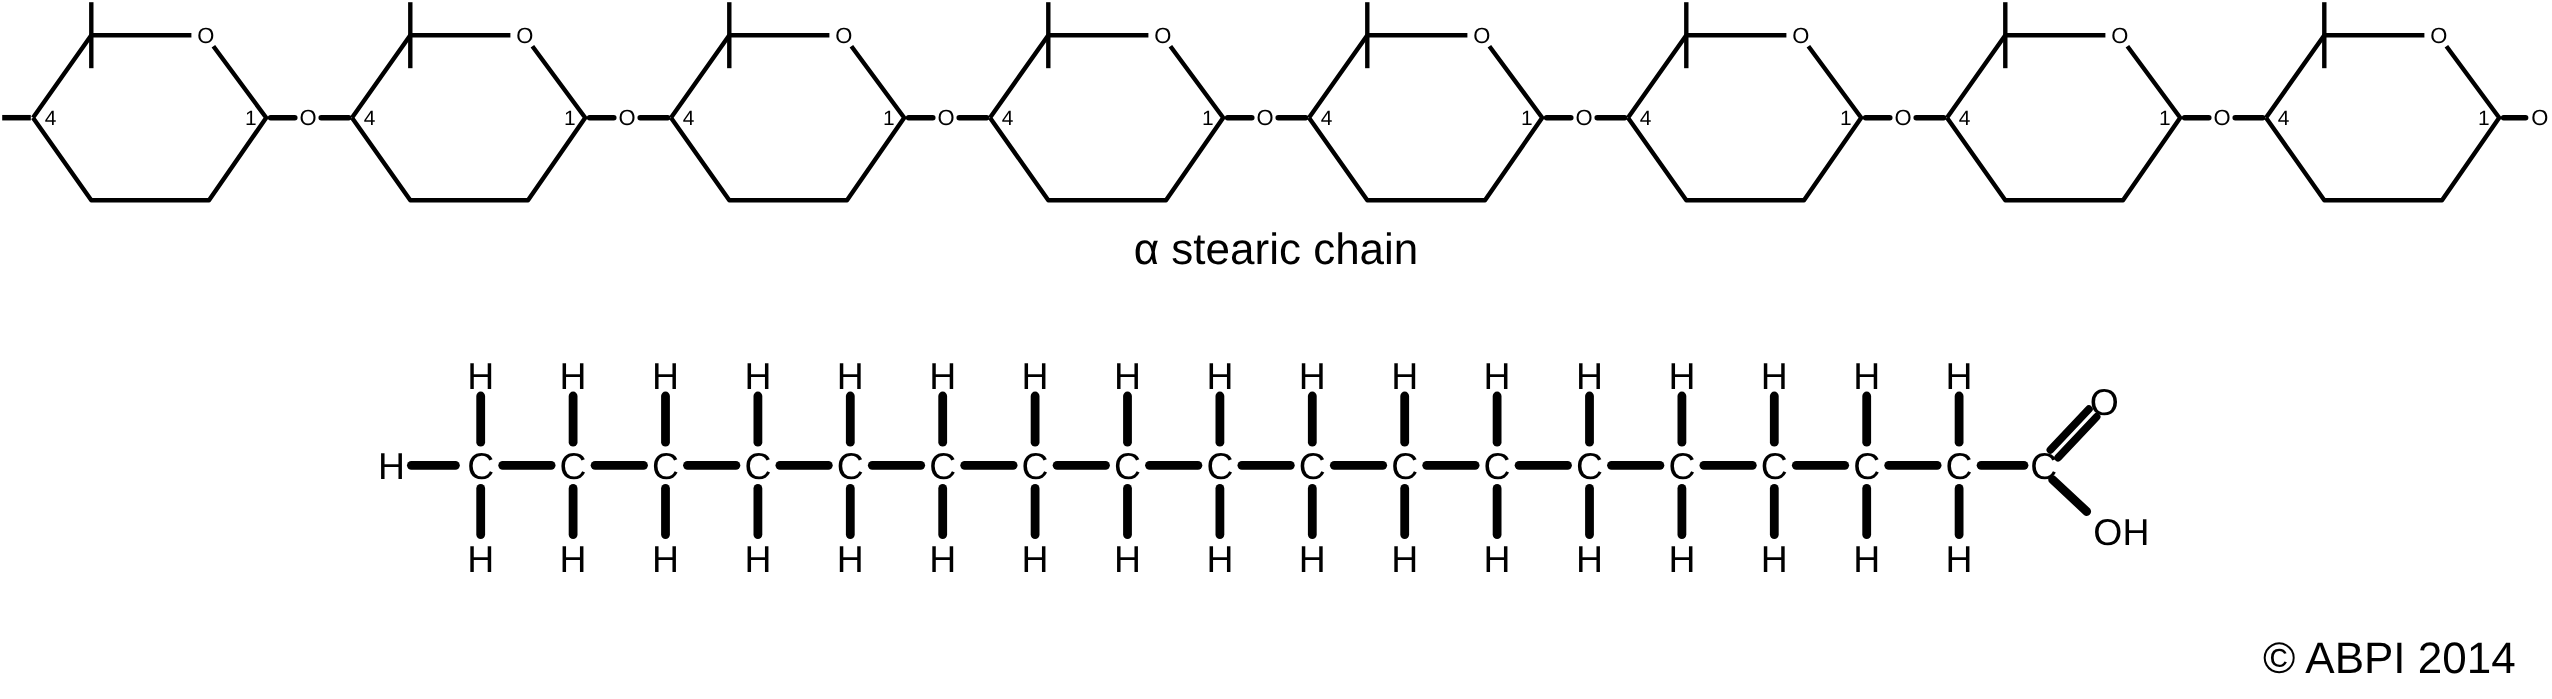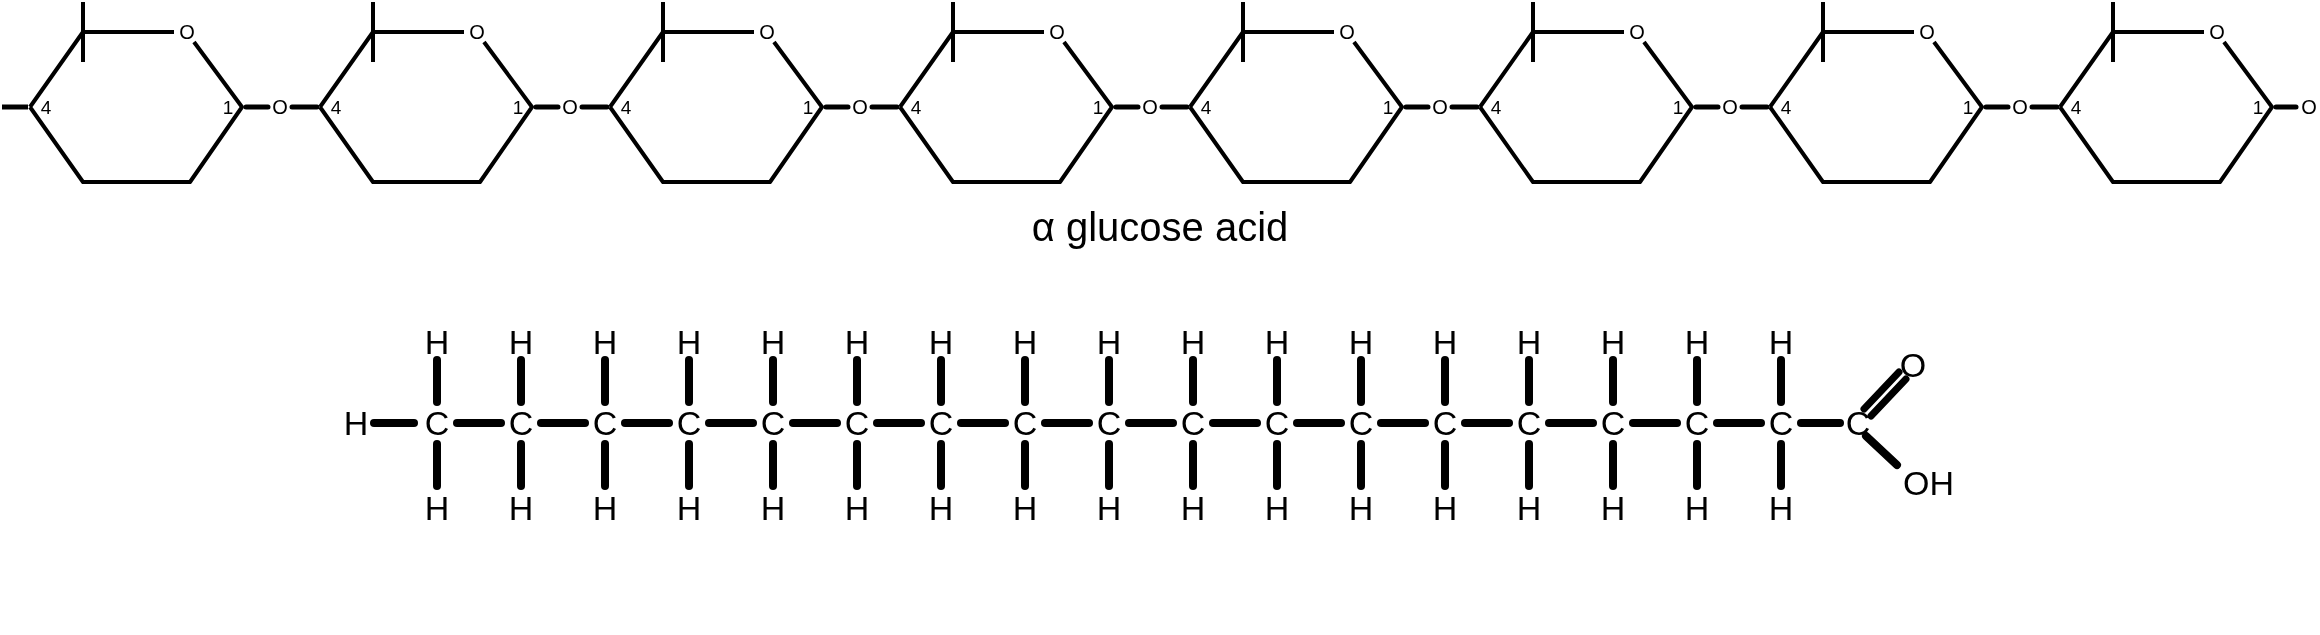--- a/index.html
+++ b/index.html
@@ -196,14 +196,15 @@
       <line x1="1781" y1="360" x2="1781" y2="402" stroke="#000000" stroke-width="8" stroke-linecap="round"></line>
       <line x1="1781" y1="444" x2="1781" y2="486" stroke="#000000" stroke-width="8" stroke-linecap="round"></line>
       <line x1="1801" y1="423" x2="1840" y2="423" stroke="#000000" stroke-width="8" stroke-linecap="round"></line>
       <text x="1858" y="435" fill="#000000" font-size="34" text-anchor="middle">C</text>
       <line x1="1864" y1="409" x2="1899" y2="372" stroke="#000000" stroke-width="7" stroke-linecap="round"></line>
       <line x1="1871" y1="416" x2="1906" y2="379" stroke="#000000" stroke-width="7" stroke-linecap="round"></line>
       <text x="1913" y="377" fill="#000000" font-size="34" text-anchor="middle">O</text>
       <line x1="1866" y1="436" x2="1897" y2="465" stroke="#000000" stroke-width="8" stroke-linecap="round"></line>
       <text x="1903" y="495" fill="#000000" font-size="34" text-anchor="start">OH</text>
     </svg>
-  <div class="caption" style="top:204px">α glucose acid</div>
+  <div class="caption" style="top:204px">α stearic chain</div>
+  <div class="copyright">© ABPI 2014</div>
 </div>
 
 </body></html>

